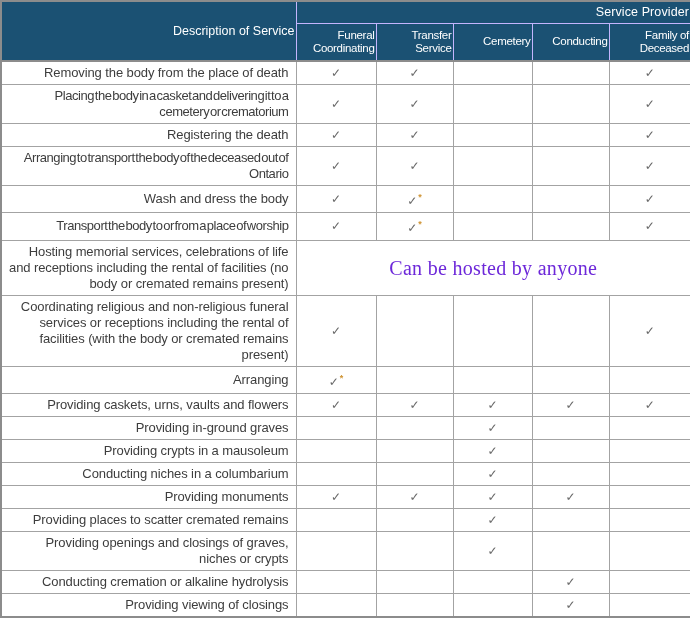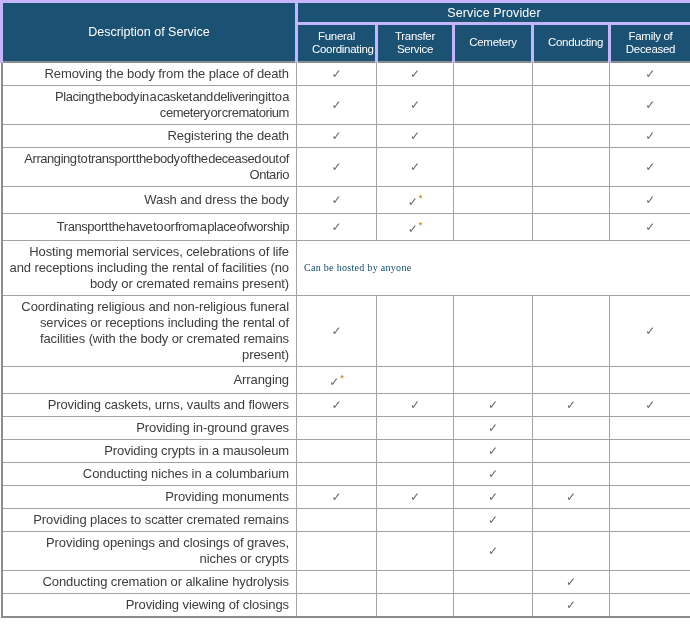--- a/index.html
+++ b/index.html
@@ -29,23 +29,23 @@
   col.c-desc{width:295px;}
   col.c-fe{width:80px;}
   col.c-ts{width:77px;}
   col.c-cem{width:79px;}
   col.c-crem{width:77px;}
   col.c-fam{width:82px;}
   thead th{
     background:var(--header-bg);
     color:var(--header-text);
     font-weight:normal;
-    border:3px solid #c4b5fd;
-    padding:2px 14px;
-    text-align:center;
+    border:1px solid #c4b5fd;
+    padding:2px 1px;
+    text-align:right;
     vertical-align:middle;
   }
   th.group{
     font-size:12.5px;
     height:22px;
     letter-spacing:0.1px;
   }
   th.corner{
     font-size:12.5px;
     margin-top:33px;
@@ -82,24 +82,24 @@
     color:var(--check);
     font-size:12px;
   }
   sup.ast{
     color:var(--asterisk);
     font-size:9px;
     font-weight:bold;
     margin-left:1px;
   }
   td.merged{
-    text-align:left;
+    text-align:center;
     font-family:"Liberation Serif",serif;
-    font-size:10px;
-    color:#0c4a6e;
+    font-size:20px;
+    color:#6d28d9;
     letter-spacing:0.3px;
   }
   .footnote{
     color:var(--footnote);
     font-size:11.5px;
     padding:6px 0 0 6px;
     letter-spacing:-0.2px;
   }
 </style>
 </head>
@@ -162,21 +162,21 @@
       </tr>
       <tr>
         <td class="service">Wash and dress the body</td>
         <td class="mark"><span class="check">✓</span></td>
         <td class="mark"><span class="check">✓</span><sup class="ast">*</sup></td>
         <td class="mark"></td>
         <td class="mark"></td>
         <td class="mark"><span class="check">✓</span></td>
       </tr>
       <tr>
-        <td class="service condensed">Transport the have to or from a place of worship</td>
+        <td class="service condensed">Transport the body to or from a place of worship</td>
         <td class="mark"><span class="check">✓</span></td>
         <td class="mark"><span class="check">✓</span><sup class="ast">*</sup></td>
         <td class="mark"></td>
         <td class="mark"></td>
         <td class="mark"><span class="check">✓</span></td>
       </tr>
       <tr>
         <td class="service">Hosting memorial services, celebrations of life and receptions including the rental of facilities (no body or cremated remains present)</td>
         <td class="merged" colspan="5">Can be hosted by anyone</td>
       </tr>

